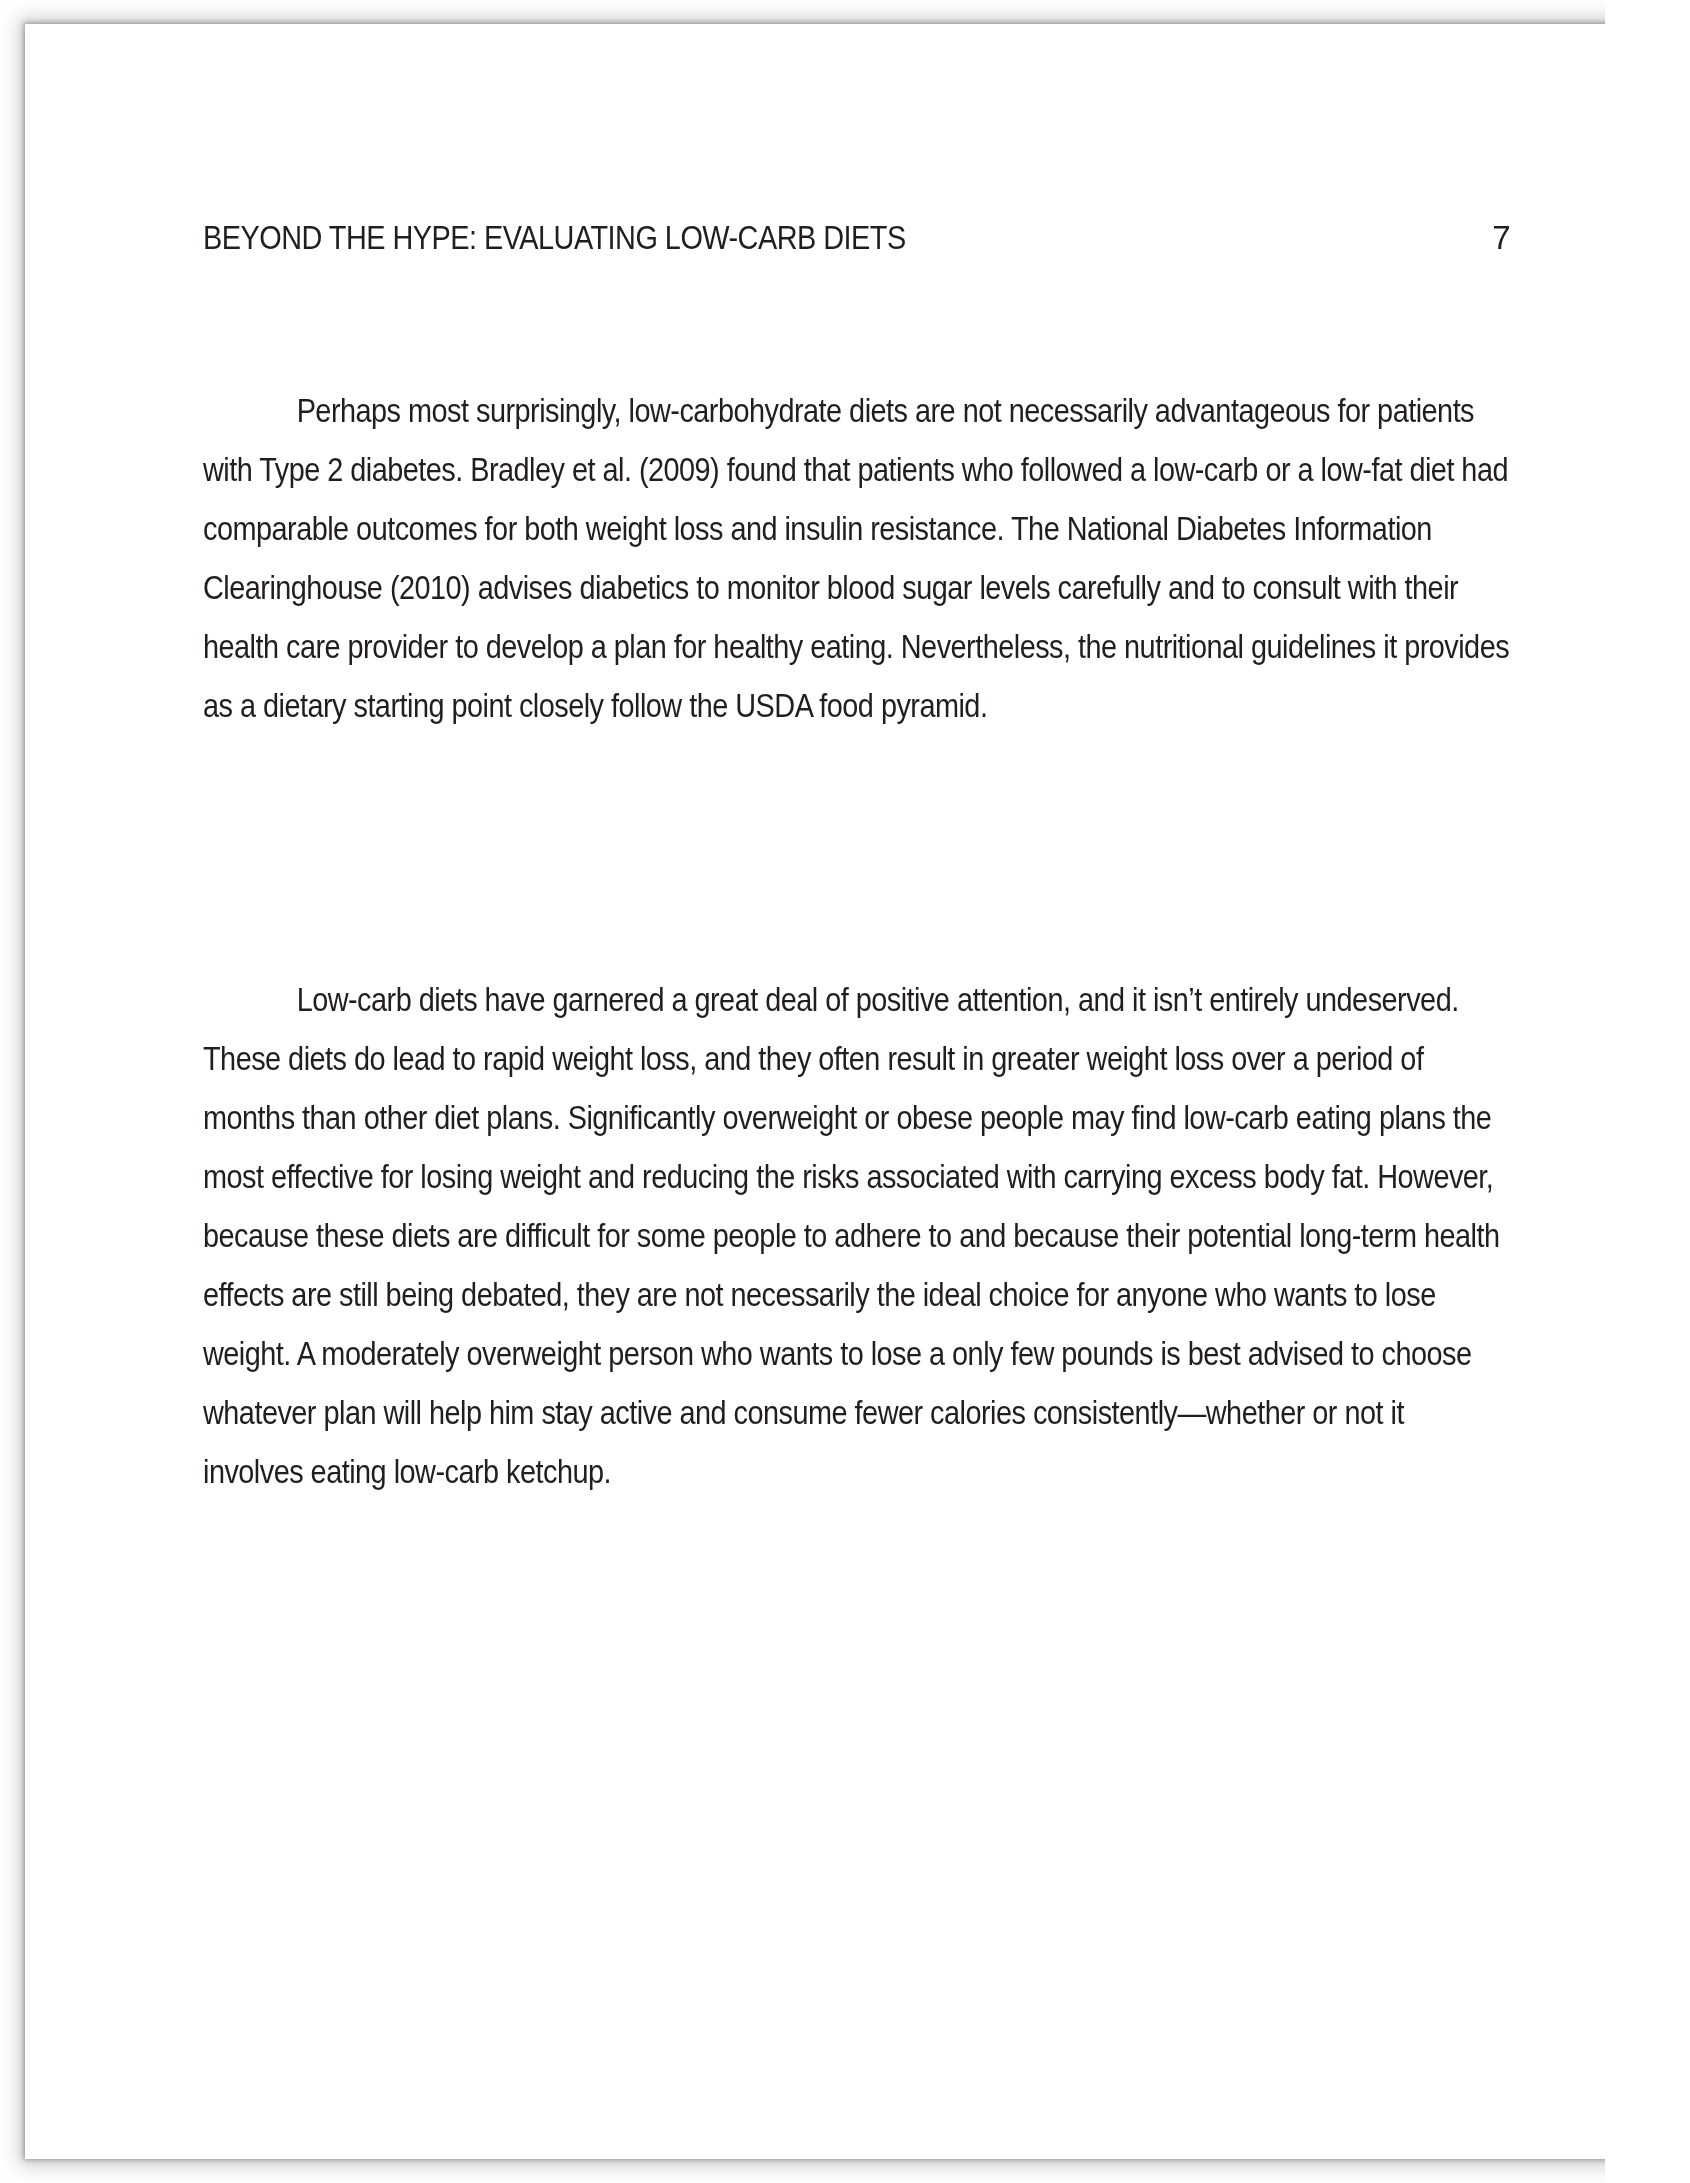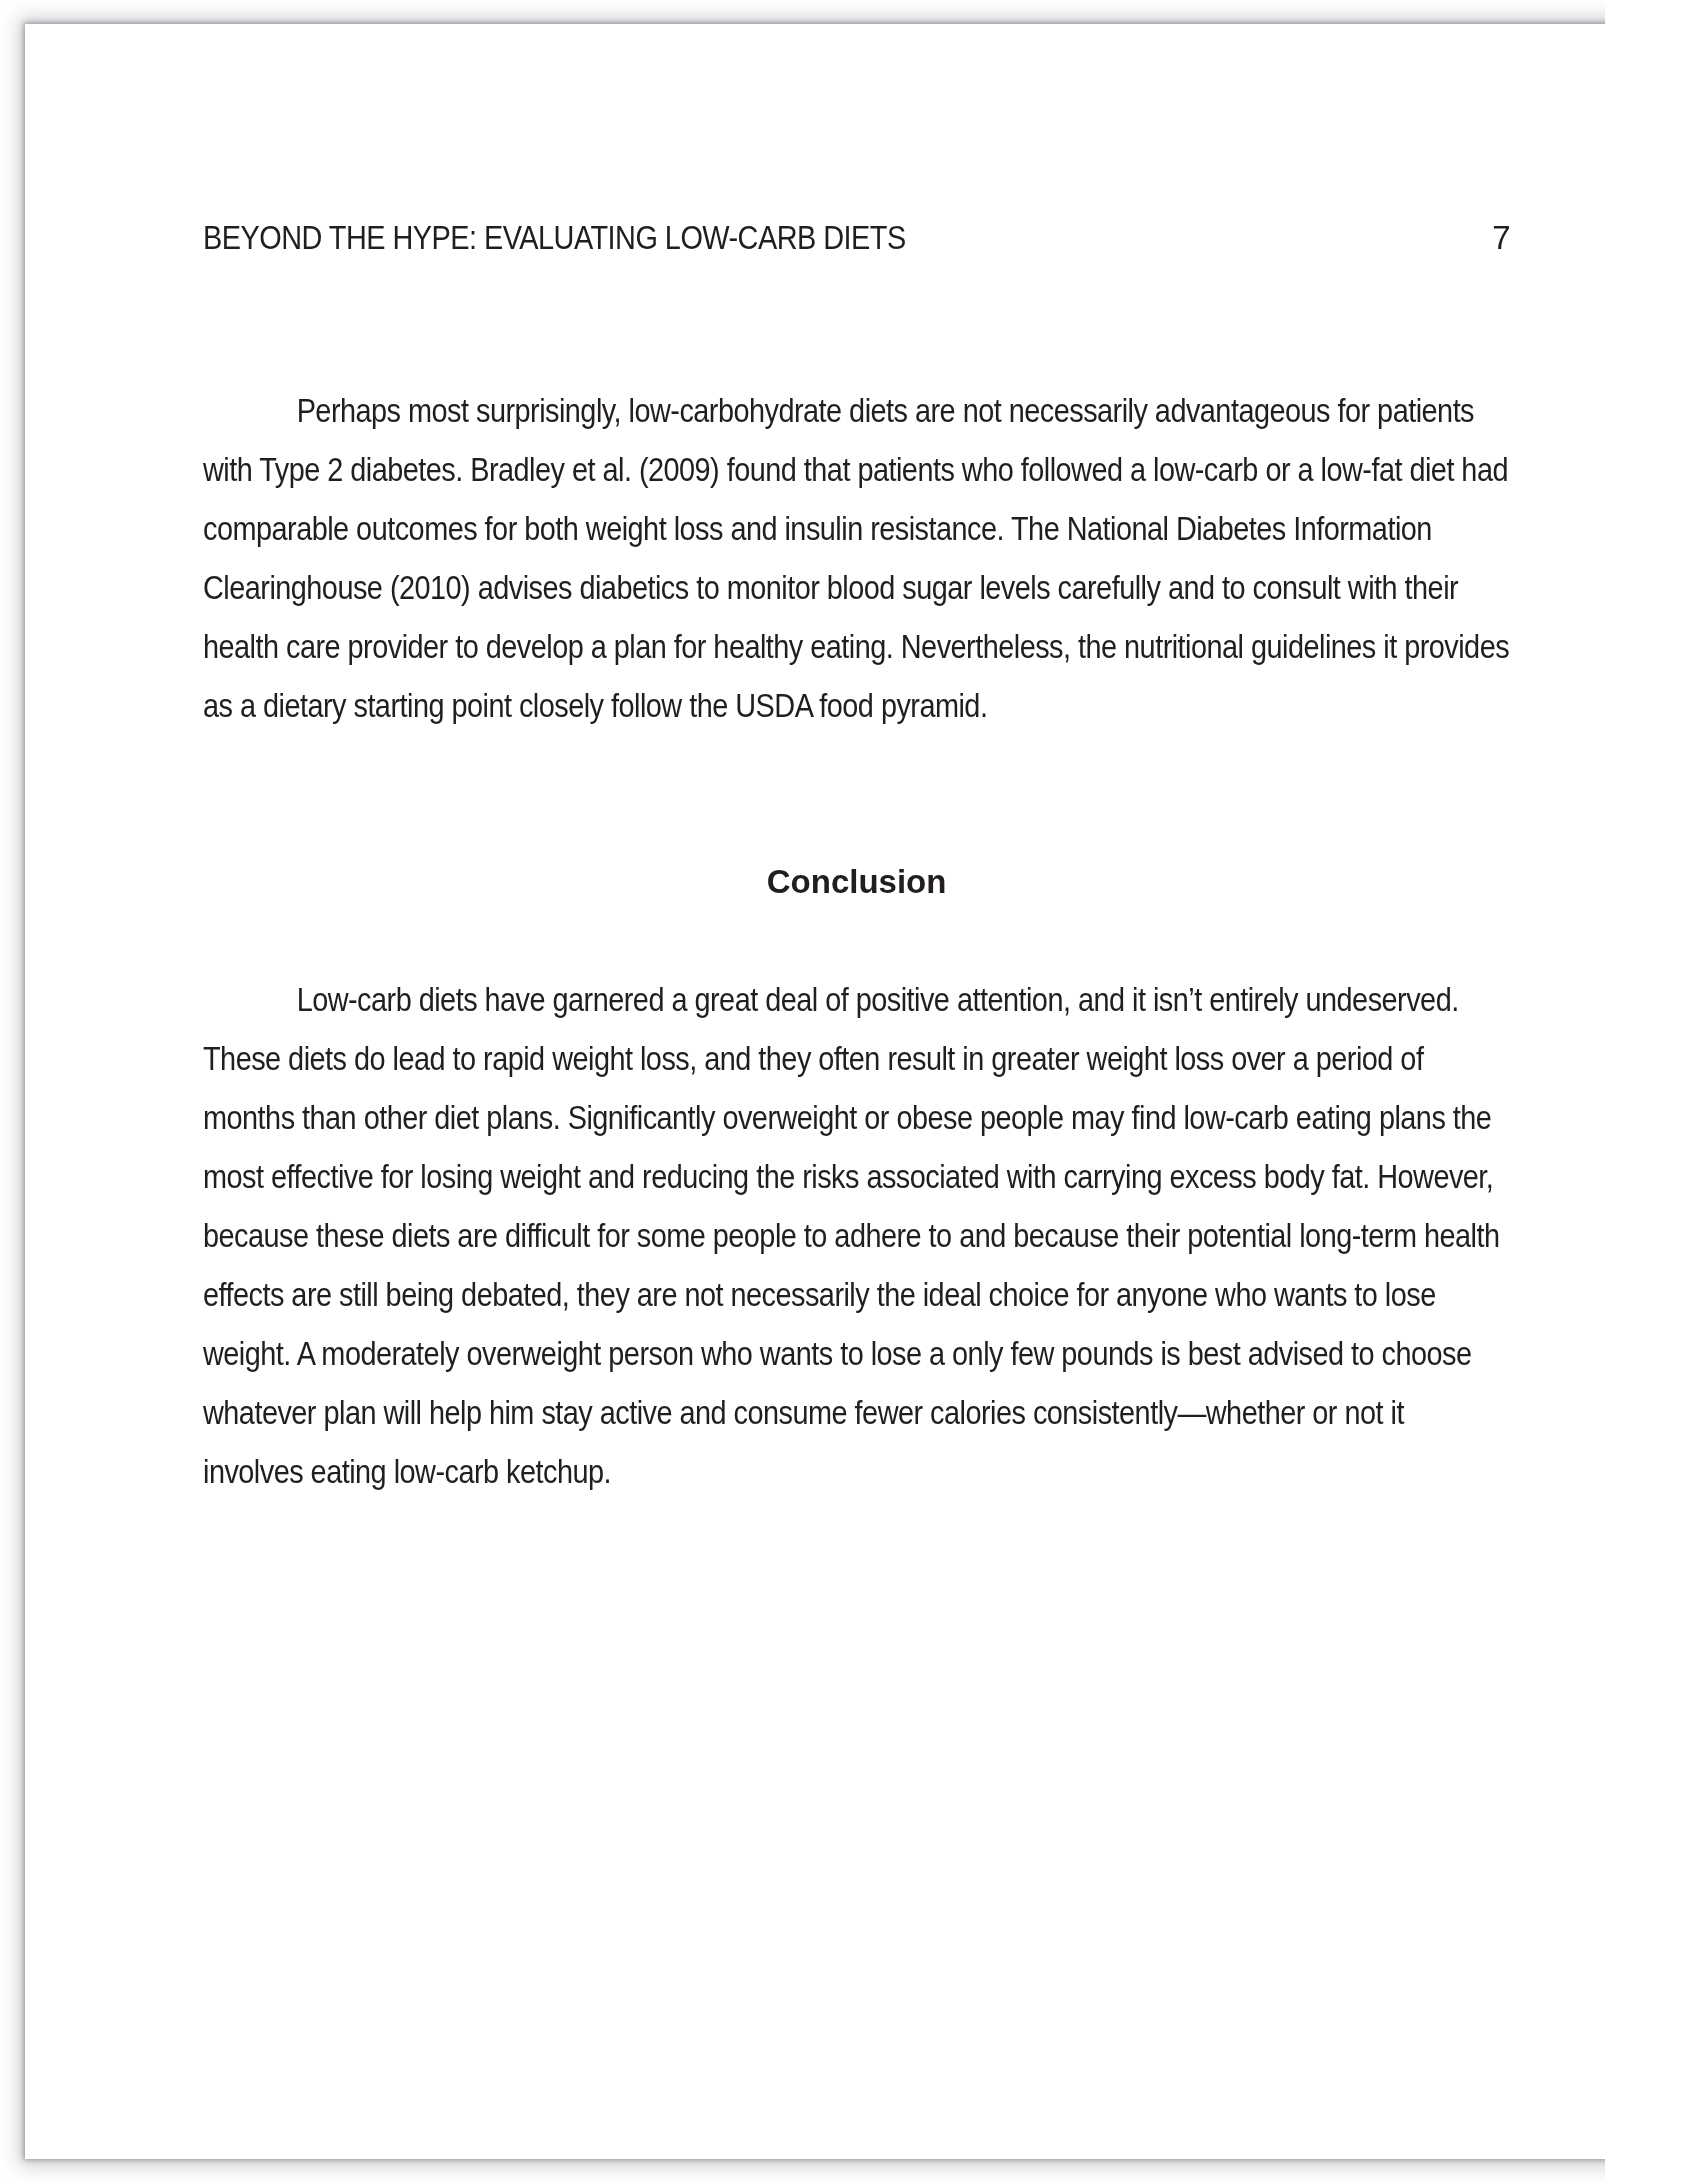--- a/index.html
+++ b/index.html
@@ -84,19 +84,18 @@
 <div class="canvas">
   <div class="page">
 
     <div class="page-header">
       <span class="running-head">BEYOND THE HYPE: EVALUATING LOW-CARB DIETS</span>
       <span class="page-number">7</span>
     </div>
 
     <p class="para para-1">Perhaps most surprisingly, low-carbohydrate diets are not necessarily advantageous for patients with Type 2 diabetes. Bradley et al. (2009) found that patients who followed a low-carb or a low-fat diet had comparable outcomes for both weight loss and insulin resistance. The National Diabetes Information Clearinghouse (2010) advises diabetics to monitor blood sugar levels carefully and to consult with their health care provider to develop a plan for healthy eating. Nevertheless, the nutritional guidelines it provides as a dietary starting point closely follow the USDA food pyramid.</p>
 
-    <h2 class="section-heading">Conclusion</h2>
 
     <p class="para para-2">Low-carb diets have garnered a great deal of positive attention, and it isn’t entirely undeserved. These diets do lead to rapid weight loss, and they often result in greater weight loss over a period of months than other diet plans. Significantly overweight or obese people may find low-carb eating plans the most effective for losing weight and reducing the risks associated with carrying excess body fat. However, because these diets are difficult for some people to adhere to and because their potential long-term health effects are still being debated, they are not necessarily the ideal choice for anyone who wants to lose weight. A moderately overweight person who wants to lose a only few pounds is best advised to choose whatever plan will help him stay active and consume fewer calories consistently—whether or not it involves eating low-carb ketchup.</p>
 
   </div>
 </div>
 
 
 </body></html>

